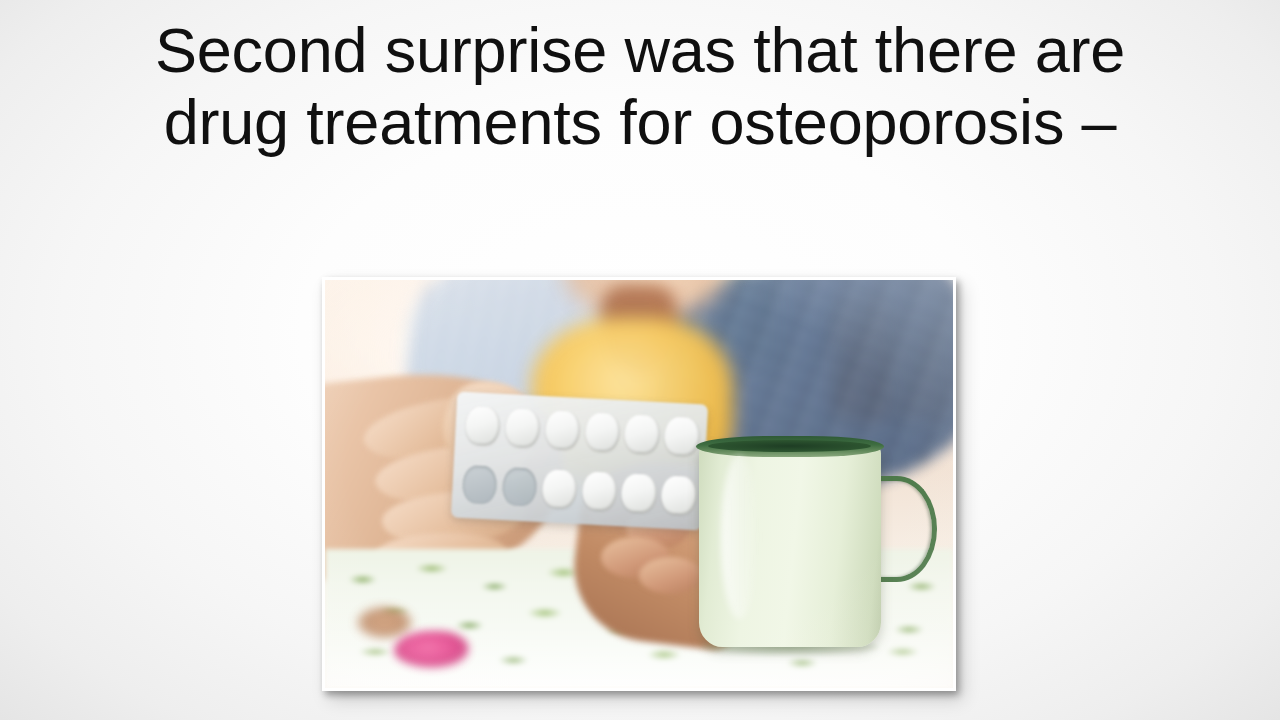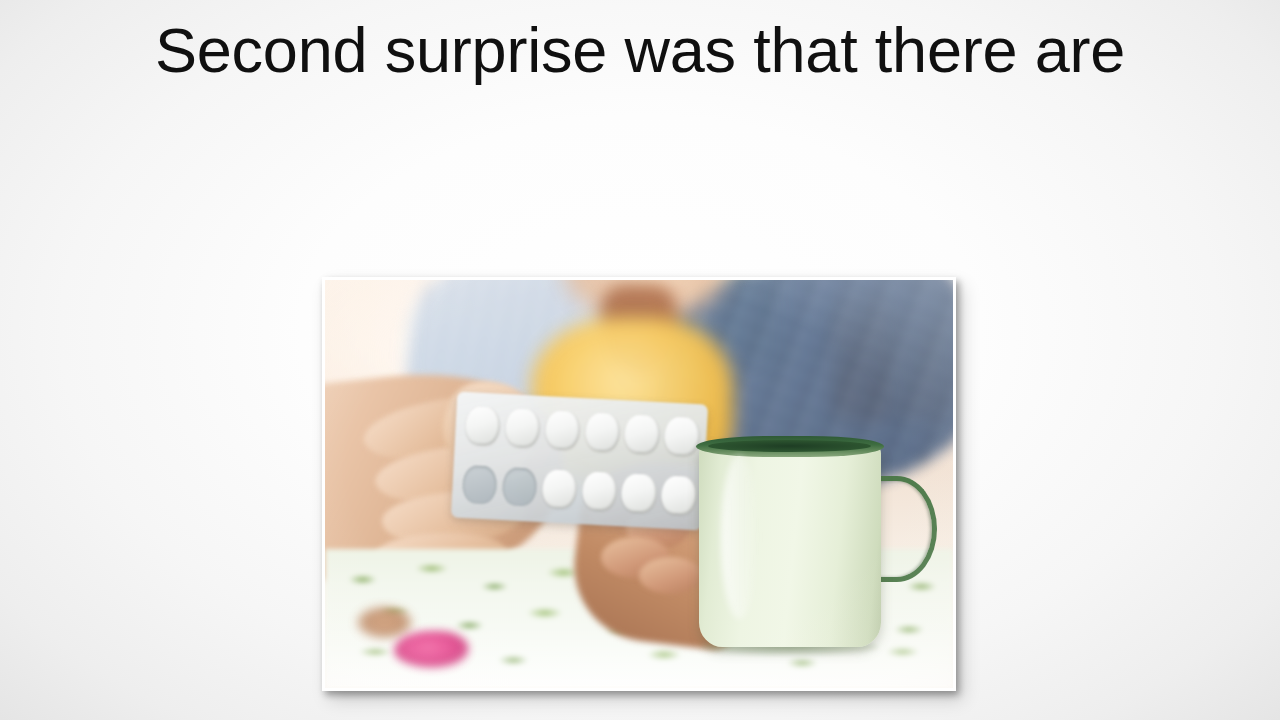--- a/index.html
+++ b/index.html
@@ -406,20 +406,21 @@
     pointer-events:none;
   }
 </style>
 </head>
 <body>
 
 <div id="slide">
 
   <div id="title-block">
     <span class="tline">Second surprise was that there are</span>
+    <span class="tline">drug treatments for osteoporosis –</span>
   </div>
 
   <div id="photo-frame">
     <div id="photo">
 
       <div class="ph-wall"></div>
       <div class="ph-halo"></div>
 
       <div class="ph-greenjar"></div>
       <div class="ph-jar j3"></div>

